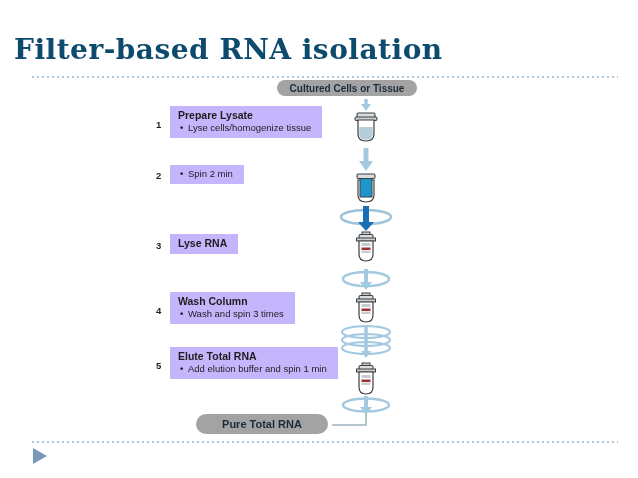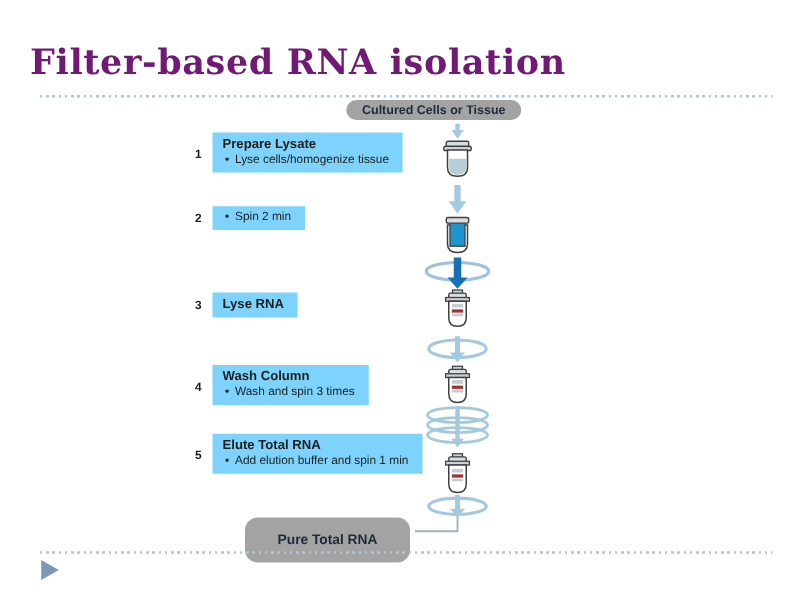--- a/index.html
+++ b/index.html
@@ -2,42 +2,42 @@
 <html><head>
 <meta charset="utf-8">
 <style>
   html,body{margin:0;padding:0;}
   body{font-family:"Liberation Sans", sans-serif;}
   .slide{
     position:relative; width:638px; height:478px; background:#ffffff;
     overflow:hidden;
   }
   .slide-title{
-    position:absolute; left:24px; top:33px;
+    position:absolute; left:14px; top:33px;
     font-family:"DejaVu Serif", serif;
     font-weight:bold; font-size:28px; letter-spacing:0.5px;
-    color:#701a75; white-space:nowrap;
+    color:#0c4a6e; white-space:nowrap;
   }
   .dotted-rule{
     position:absolute; left:32px; width:586px; height:2px;
     background:repeating-linear-gradient(90deg,#aec6da 0 2px,transparent 2px 5px);
   }
   .rule-top{top:76px;}
   .rule-bottom{top:441px;}
   .badge{
     position:absolute; background:#a3a3a3; border-radius:9px;
     color:#1c2b3a; font-weight:bold; text-align:center;
     display:flex; align-items:center; justify-content:center;
     white-space:nowrap;
   }
   .badge-start{left:277px; top:80px; width:140px; height:16px; font-size:10px;}
-  .badge-end{left:196px; top:414px; width:132px; height:36px; font-size:11px; border-radius:10px;}
+  .badge-end{left:196px; top:414px; width:132px; height:20px; font-size:11px; border-radius:10px;}
   .step{position:absolute; left:170px;}
   .step-box{
-    background:#7dd3fc; padding:3px 11px 4px 8px; width:max-content;
+    background:#c4b5fd; padding:3px 11px 4px 8px; width:max-content;
     color:#1d1d1b;
   }
   .step-title{font-weight:bold; font-size:10.5px; line-height:13px; white-space:nowrap;}
   .step-detail{font-size:9.5px; line-height:12px; white-space:nowrap; padding-left:2px;}
   .step-detail .marker{display:inline-block; width:8px; font-weight:bold;}
   .step-num{
     position:absolute; left:-14px; top:55%; transform:translateY(-50%);
     font-weight:bold; font-size:9.5px; color:#1d1d1b;
   }
   .flow-svg{position:absolute; left:326px; top:96px;}

